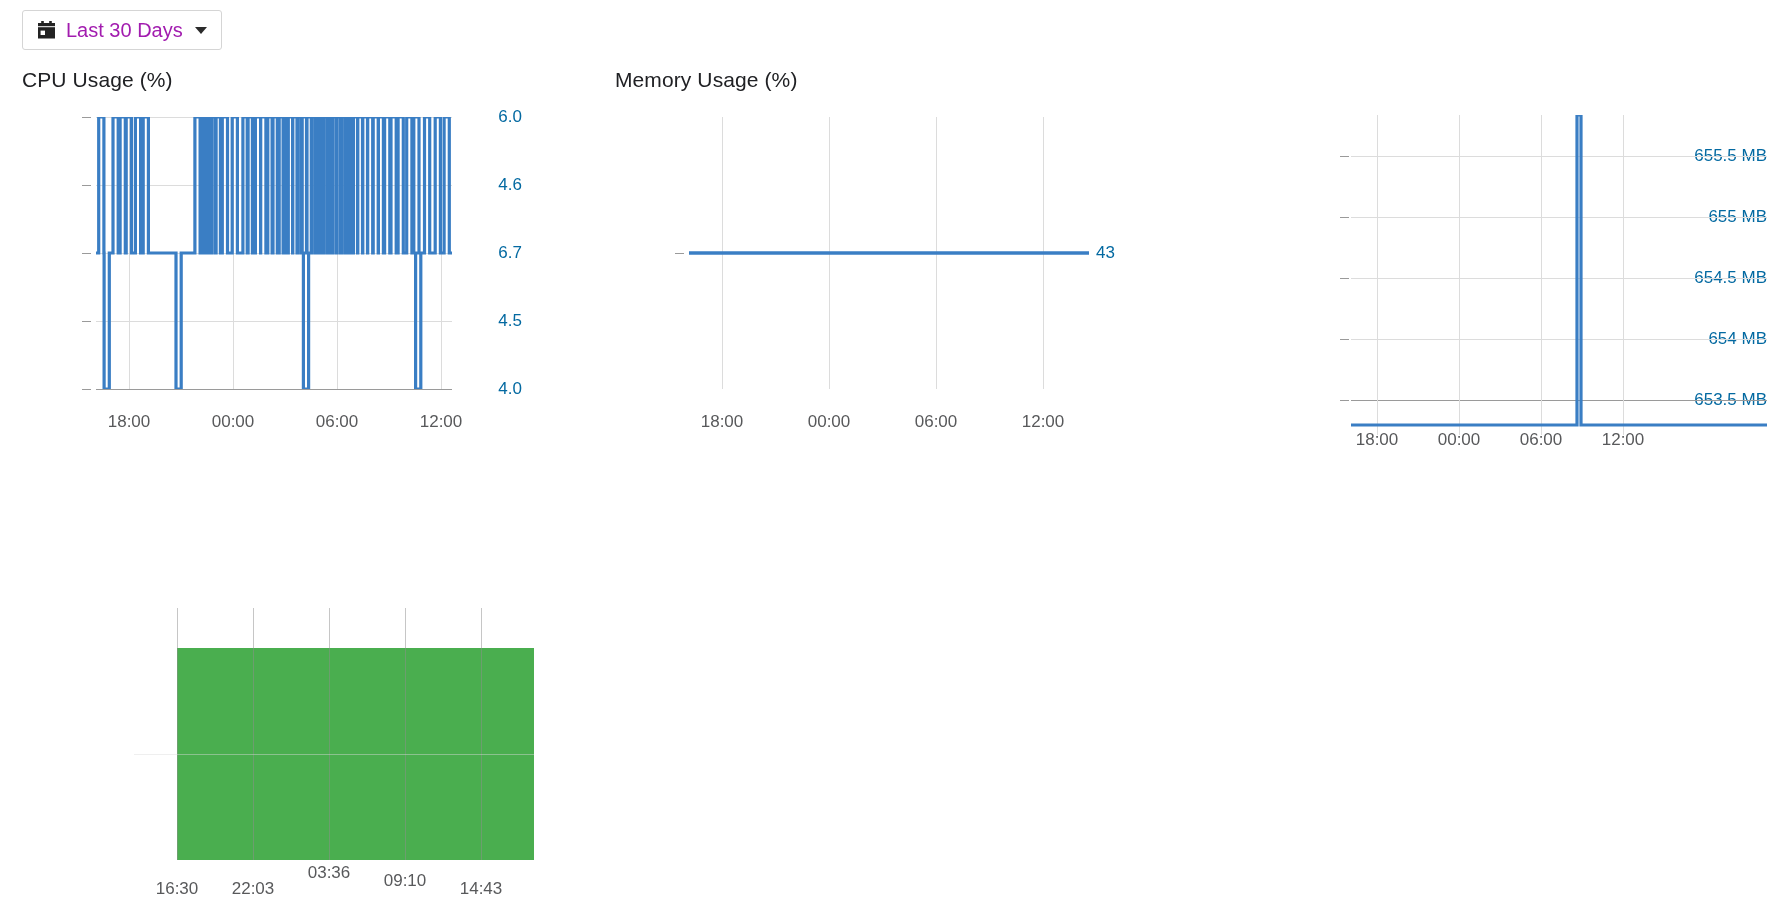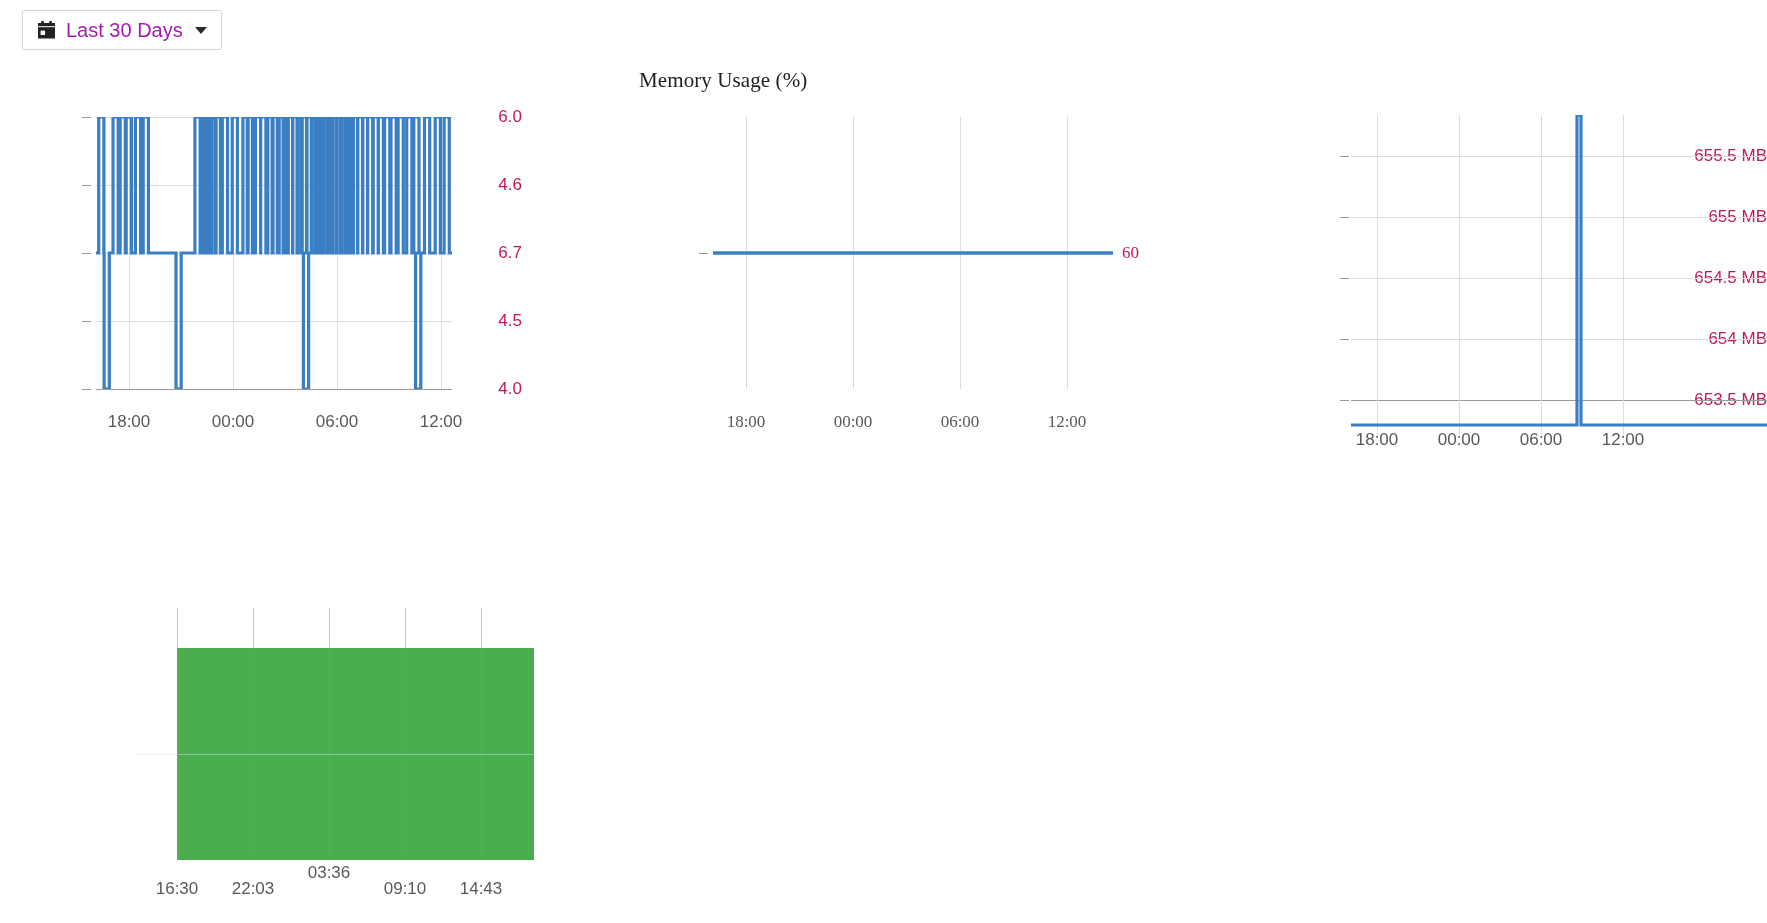--- a/index.html
+++ b/index.html
@@ -41,21 +41,21 @@
   .chart { position: absolute; }
   .chart-title {
     font-size: 21px; color: #202124; font-weight: 400;
     letter-spacing: .1px; white-space: nowrap;
   }
   .plotwrap { position: relative; }
   .plot { position: absolute; overflow: hidden; }
   .ylabel {
     position: absolute; right: 0;
     transform: translateY(-50%);
-    font-size: 17px; color: #be185d;
+    font-size: 17px; color: #0369a1;
     white-space: nowrap; text-align: right;
   }
   .ytick {
     position: absolute;
     height: 1px; background:#9a9a9a; width: 9px;
   }
   .xlabel {
     position: absolute;
     transform: translateX(-50%);
     font-size: 17px; color: #58595b; white-space: nowrap; margin-top: 12px;
@@ -81,20 +81,21 @@
         <rect x="12.2" y="0" width="2.6" height="3.4" fill="#232323"></rect>
         <rect x="1" y="6.2" width="17" height="11.3" fill="#232323"></rect>
         <rect x="3.6" y="9.6" width="4.4" height="4.4" fill="#ffffff"></rect>
       </svg>
     </span>
     <span class="label">Last 30 Days</span>
     <span class="caret"></span>
   </div>
 
   <div class="chart" style="left:22px; top:68px; width:500px; height:370px;">
+    <div class="chart-title">CPU Usage (%)</div>
 
     <div class="plotwrap" style="position:absolute; left:0; top:32px; width:500px; height:330px;">
 
       <div class="ylabel" style="top:17px; width:58px;">6.0</div>
       <div class="ytick" style="left:60px; top:17px;"></div>
       <div class="ylabel" style="top:85px; width:58px;">4.6</div>
       <div class="ytick" style="left:60px; top:85px;"></div>
       <div class="ylabel" style="top:153px; width:58px;">6.7</div>
       <div class="ytick" style="left:60px; top:153px;"></div>
       <div class="ylabel" style="top:221px; width:58px;">4.5</div>
@@ -119,26 +120,26 @@
       </div>
       <div class="axisline" style="left:74px; top:289px; width:356px;"></div>
 
       <div class="xlabel" style="left:107px; top:300px;">18:00</div>
       <div class="xlabel" style="left:211px; top:300px;">00:00</div>
       <div class="xlabel" style="left:315px; top:300px;">06:00</div>
       <div class="xlabel" style="left:419px; top:300px;">12:00</div>
     </div>
   </div>
 
-  <div class="chart" style="left:639px; top:68px; width:500px; height:370px;font-family:Liberation Serif, serif;">
+  <div class="chart" style="left:615px; top:68px; width:500px; height:370px;">
     <div class="chart-title">Memory Usage (%)</div>
 
     <div class="plotwrap" style="position:absolute; left:0; top:32px; width:500px; height:330px;">
 
-      <div class="ylabel" style="top:153px; width:58px;">60</div>
+      <div class="ylabel" style="top:153px; width:58px;">43</div>
       <div class="ytick" style="left:60px; top:153px;"></div>
 
       <div class="plot" style="left:74px; top:17px; width:400px; height:272px;">
         <div class="gridv" style="left:33px; height:272px;"></div>
         <div class="gridv" style="left:140px; height:272px;"></div>
         <div class="gridv" style="left:247px; height:272px;"></div>
         <div class="gridv" style="left:354px; height:272px;"></div>
 
         <svg class="series" viewBox="0 0 400 272" preserveAspectRatio="none">
           <path d="M 0 136 L 400 136" fill="none" stroke="#3a7ec4" stroke-width="3.4"></path>
@@ -201,18 +202,18 @@
         <div class="gridv-dark" style="left:119px; top:0; height:252px; opacity:.5;"></div>
         <div class="gridv-dark" style="left:195px; top:0; height:252px; opacity:.5;"></div>
         <div class="gridv-dark" style="left:271px; top:0; height:252px; opacity:.5;"></div>
         <div class="gridv-dark" style="left:347px; top:0; height:252px; opacity:.5;"></div>
         <div class="gridh" style="top:146px; width:400px; opacity:.45;"></div>
       </div>
 
       <div class="xlabel" style="left:155px; top:300px;">16:30</div>
       <div class="xlabel" style="left:231px; top:300px;">22:03</div>
       <div class="xlabel" style="left:307px; top:284px;">03:36</div>
-      <div class="xlabel" style="left:383px; top:300px;text-align:center;">09:10</div>
+      <div class="xlabel" style="left:383px; top:292px;text-align:center;">09:10</div>
       <div class="xlabel" style="left:459px; top:300px;">14:43</div>
     </div>
   </div>
 
 </div>
 
 </body></html>

